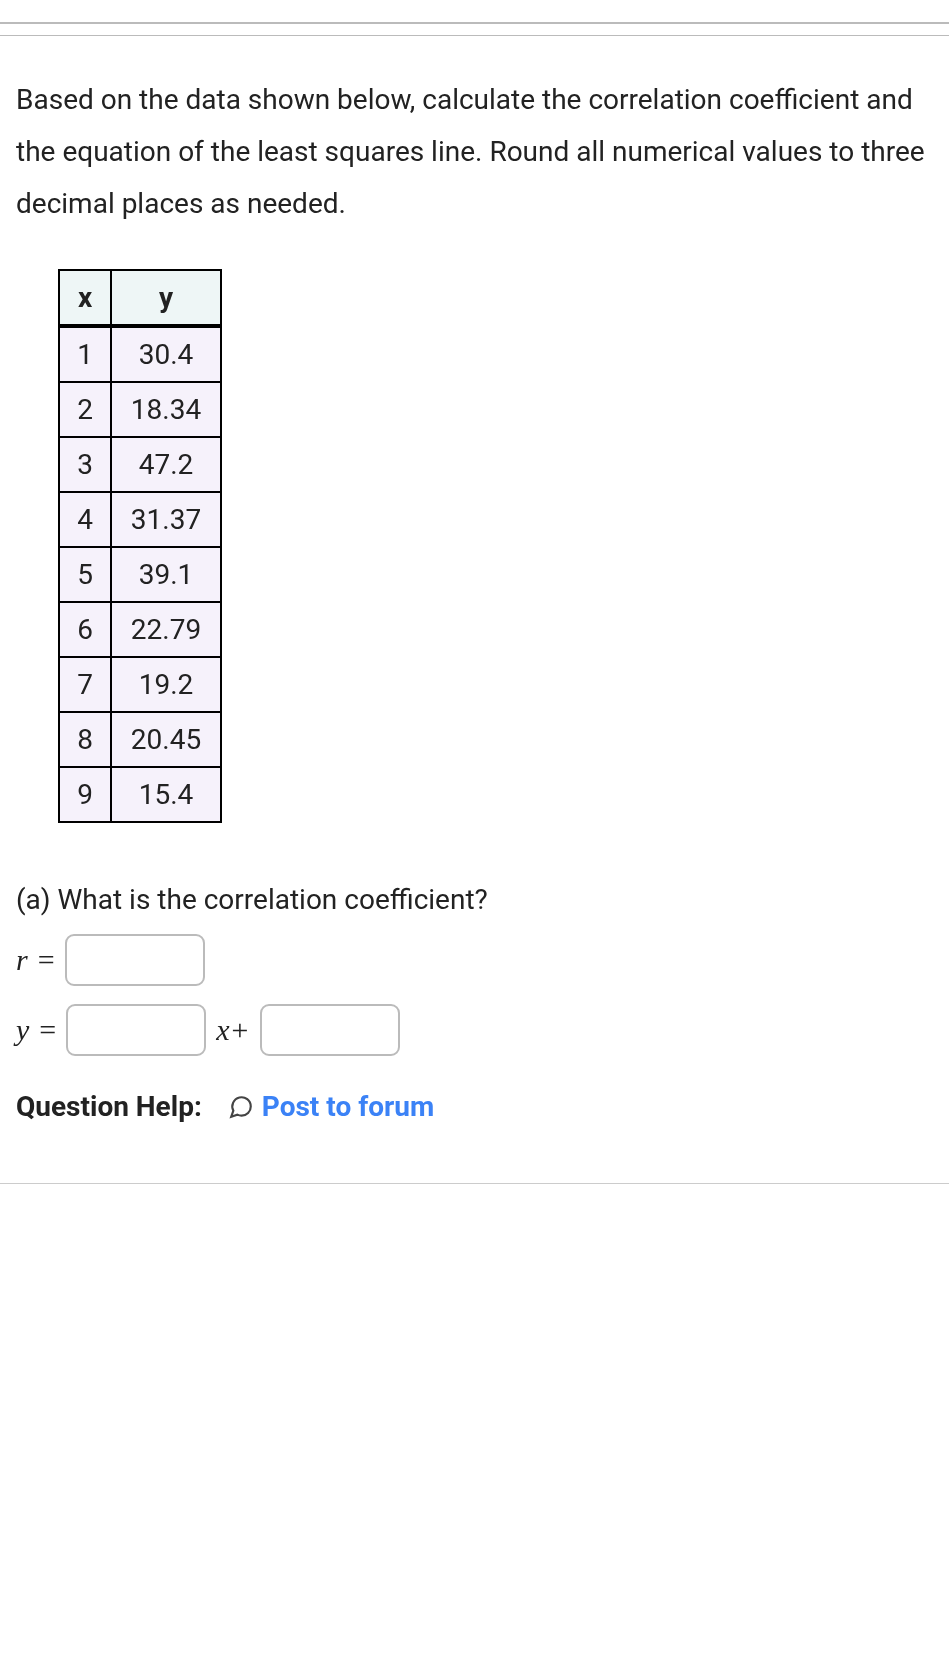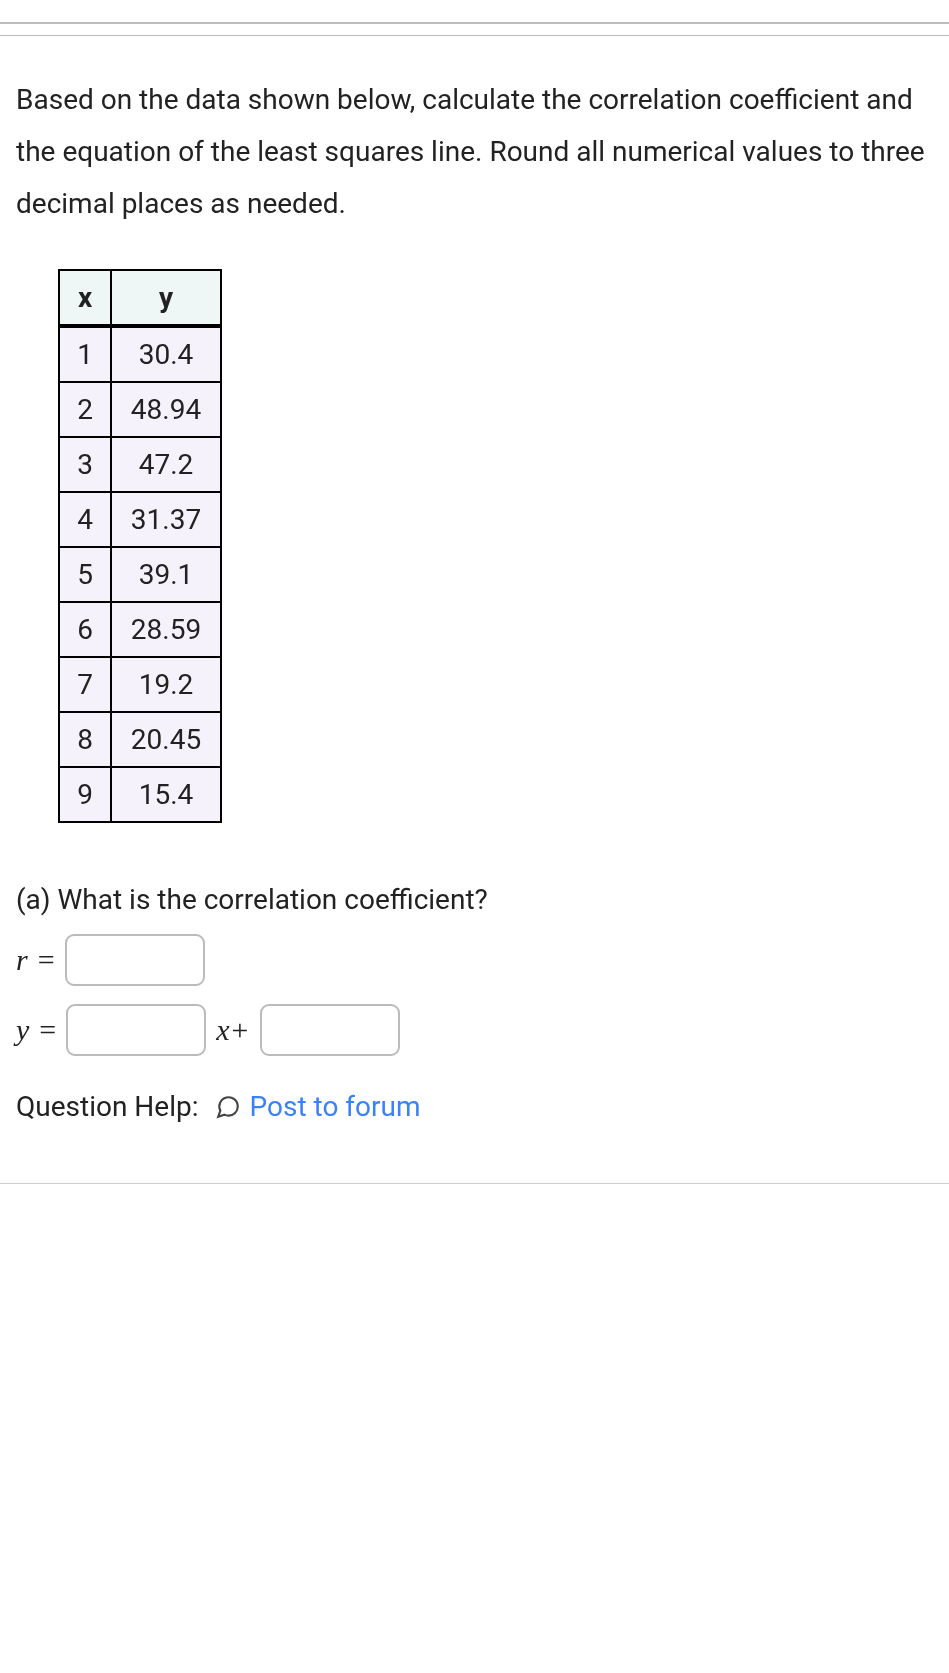--- a/index.html
+++ b/index.html
@@ -60,21 +60,22 @@
     border-radius: 9px;
     padding: 4px 10px;
     font-family: -apple-system, sans-serif;
     font-style: normal;
   }
   .partb-line { margin-top: 10px; }
   .help-line {
     margin-top: 34px;
     display: flex;
     align-items: flex-start;
-    gap: 17px;
+    gap: 26px;
+    font-weight: bold;
   }
   .help-link {
     color: #3b82f6;
     text-decoration: none;
     cursor: pointer;
     display: inline-flex;
     align-items: center;
     gap: 8px;
   }
   .chat-icon {
@@ -110,37 +111,37 @@
         <th>y</th>
       </tr>
     </thead>
     <tbody>
       <tr>
           <td class="xcol">1</td>
           <td class="ycol">30.4</td>
         </tr>
       <tr>
           <td class="xcol">2</td>
-          <td class="ycol">48.94</td>
+          <td class="ycol">18.34</td>
         </tr>
       <tr>
           <td class="xcol">3</td>
           <td class="ycol">47.2</td>
         </tr>
       <tr>
           <td class="xcol">4</td>
           <td class="ycol">31.37</td>
         </tr>
       <tr>
           <td class="xcol">5</td>
           <td class="ycol">39.1</td>
         </tr>
       <tr>
           <td class="xcol">6</td>
-          <td class="ycol">28.59</td>
+          <td class="ycol">22.79</td>
         </tr>
       <tr>
           <td class="xcol">7</td>
           <td class="ycol">19.2</td>
         </tr>
       <tr>
           <td class="xcol">8</td>
           <td class="ycol">20.45</td>
         </tr>
       <tr>

